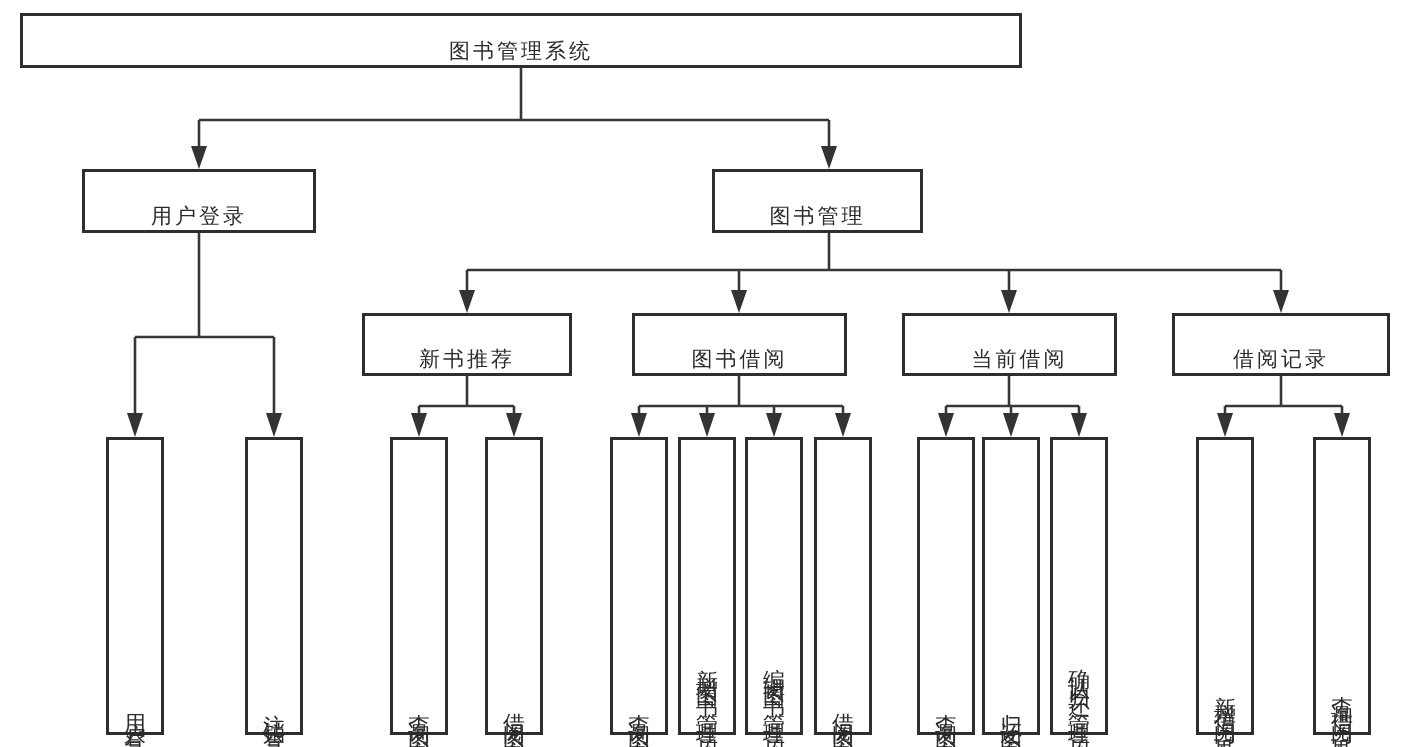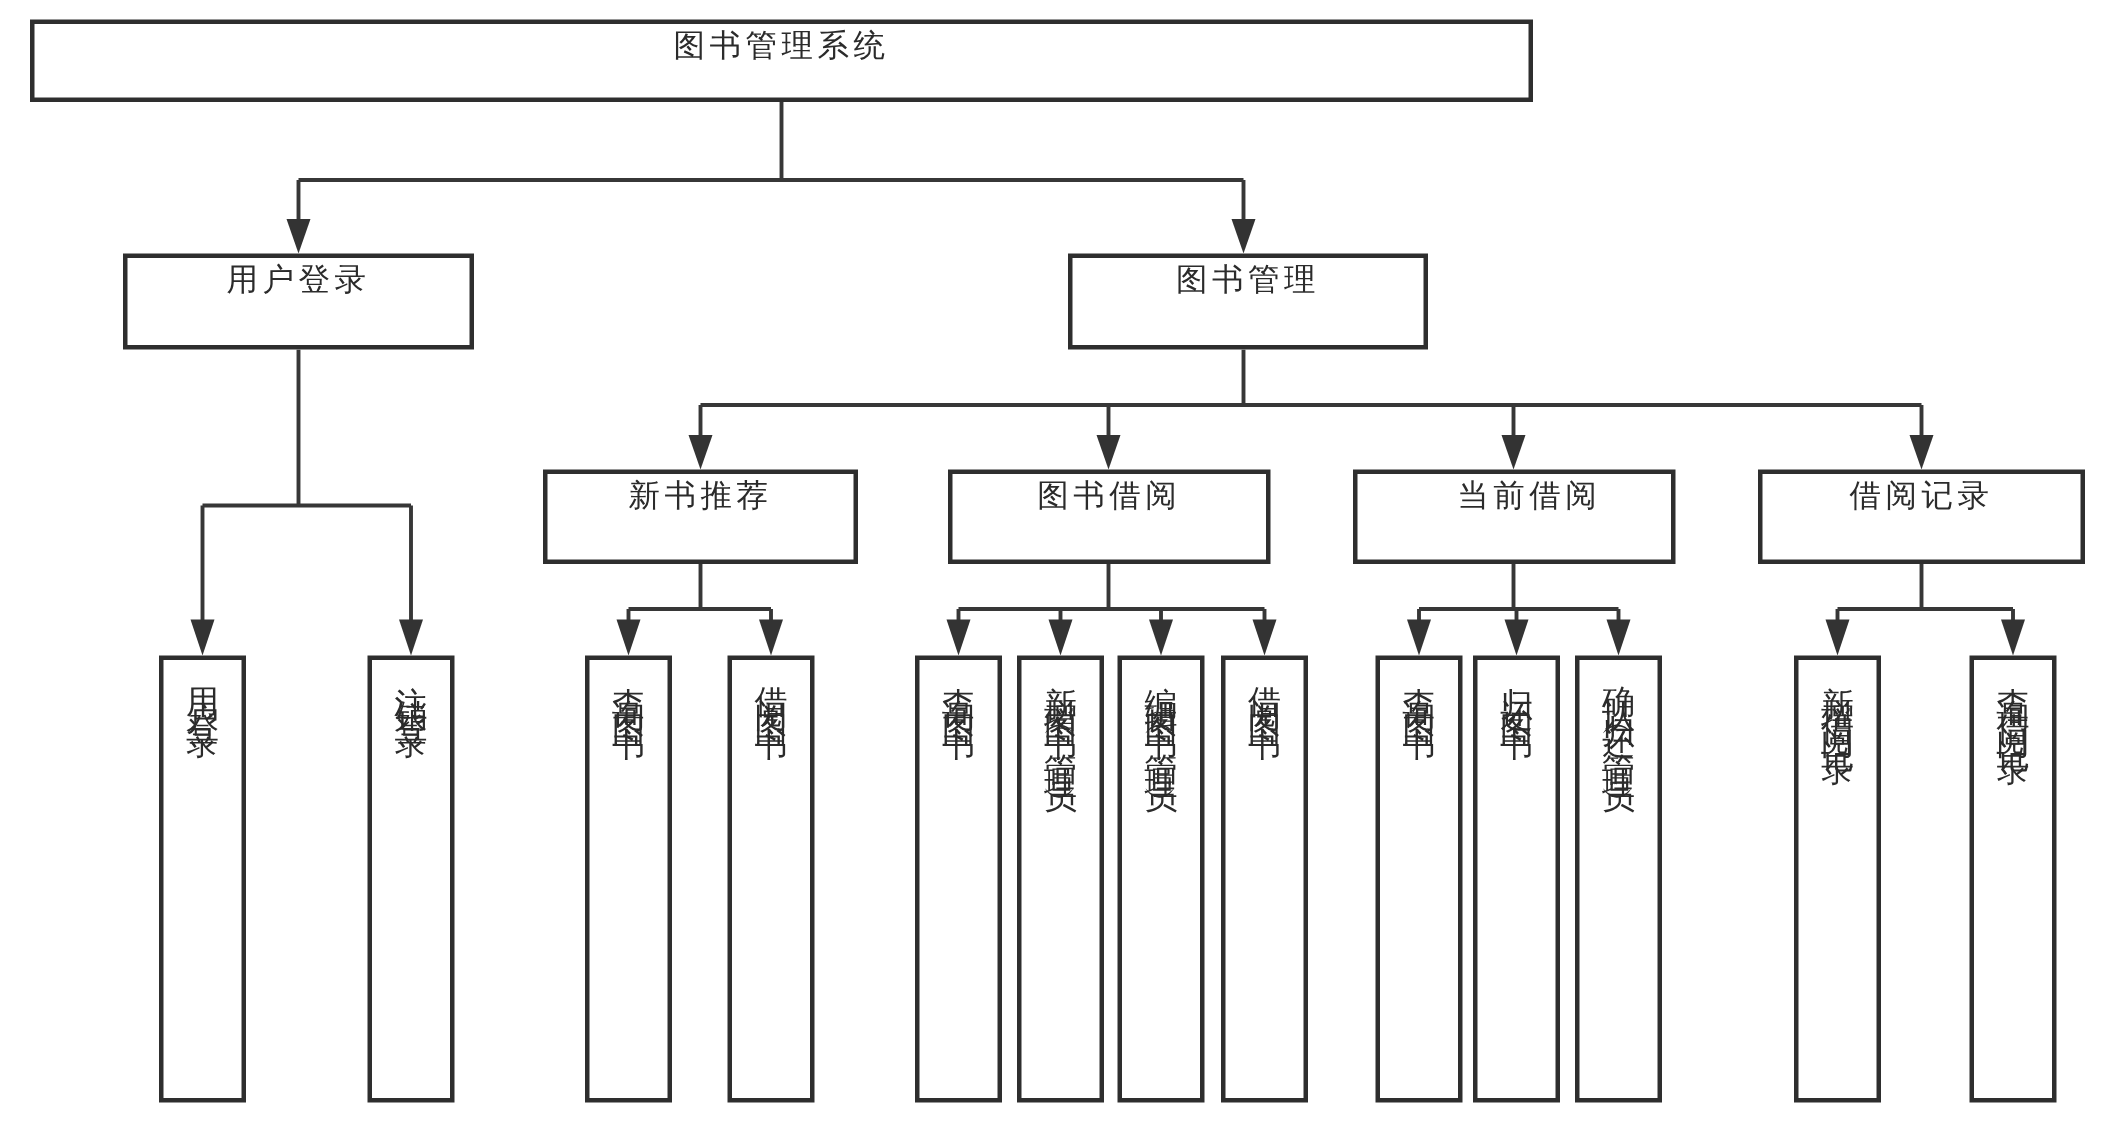--- a/index.html
+++ b/index.html
@@ -12,21 +12,21 @@
   }
   .connectors{
     position:absolute;left:0;top:0;width:1405px;height:747px;
     z-index:0;pointer-events:none;
   }
   .node{
     position:absolute;
     background:#ffffff;
     border:3px solid #2e2e2e;
     box-sizing:border-box;
-    display:flex;align-items:flex-start;justify-content:center;
+    display:flex;align-items:flex-end;justify-content:center;
     color:#2b2b2b;
     z-index:1;
   }
   .hlabel{
     font-size:21px;
     letter-spacing:3px;
     white-space:nowrap;
     color:#2b2b2b;
   }
   .vnode{width:58px;height:298px;top:437px;}
@@ -34,21 +34,21 @@
     writing-mode:vertical-rl;
     font-size:22px;
     letter-spacing:9px;
     line-height:1;
     color:#2b2b2b;
     white-space:nowrap;
   }
   
   .root-node{left:20px;top:13px;width:1002px;height:55px;}
   .l2-a{left:82px;top:169px;width:234px;height:64px;}
-  .l2-b{left:712px;top:169px;width:240px;height:64px;}
+  .l2-b{left:712px;top:169px;width:211px;height:64px;}
   .l3{top:313px;height:63px;}
   .l3-a{left:362px;width:210px;}
   .l3-b{left:632px;width:215px;}
   .l3-c{left:902px;width:215px;padding-left:20px;}
   .l3-d{left:1172px;width:218px;}
   
   .lfA1{left:106px;} .lfA2{left:245px;}
   .lfB1{left:390px;} .lfB2{left:485px;}
   .lfC1{left:610px;} .lfC2{left:678px;} .lfC3{left:745px;} .lfC4{left:814px;}
   .lfD1{left:917px;} .lfD2{left:982px;} .lfD3{left:1050px;}

